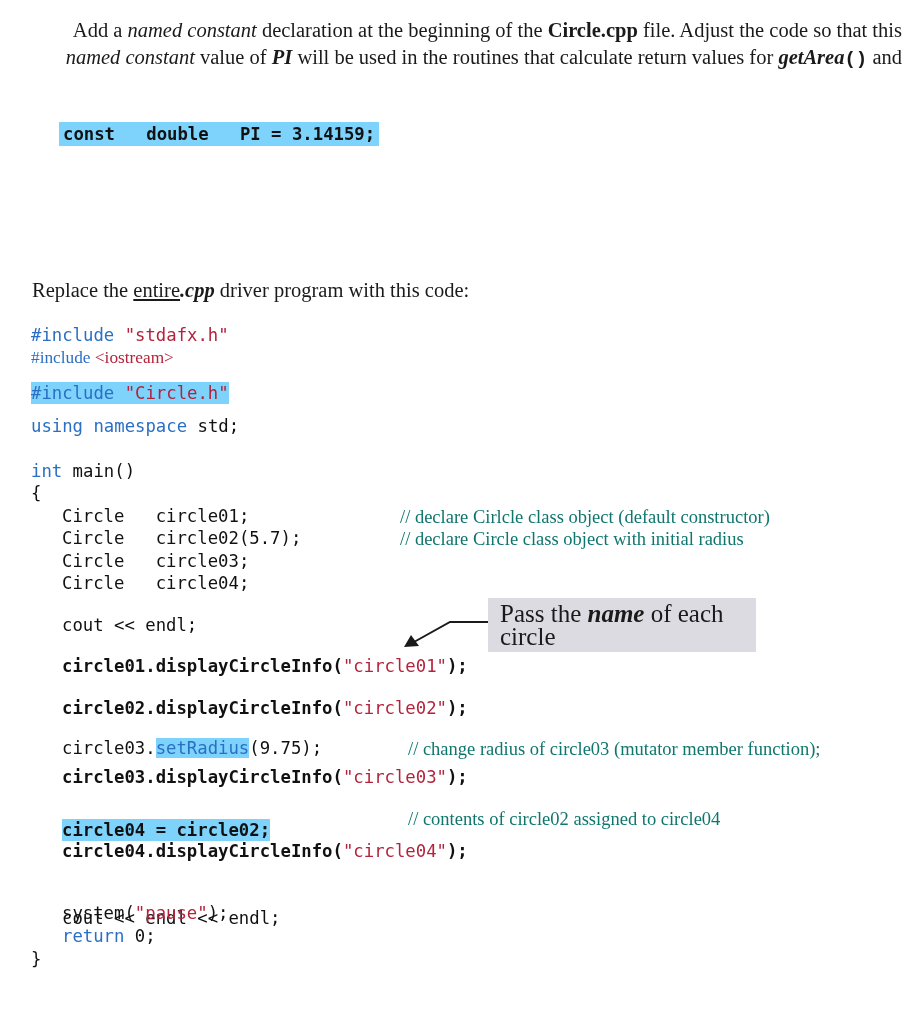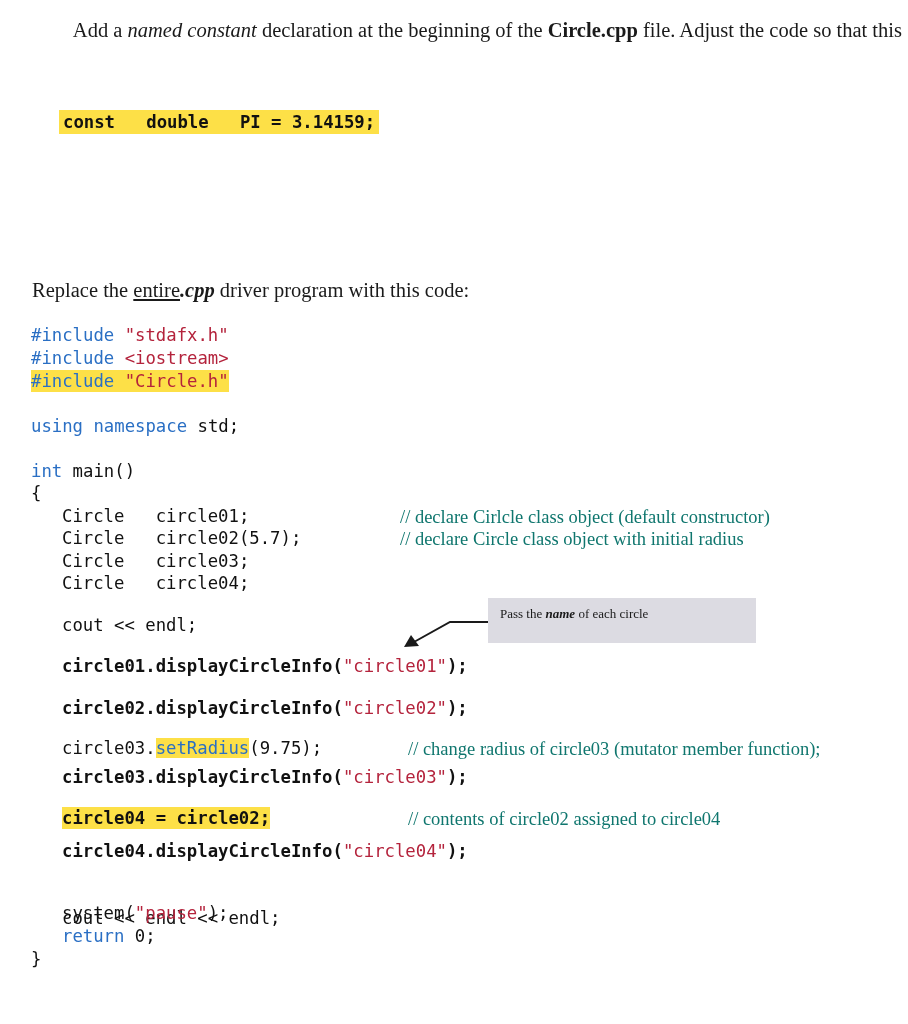--- a/index.html
+++ b/index.html
@@ -19,59 +19,60 @@
       position: absolute;
       font-family: "DejaVu Sans Mono", monospace;
       font-size: 17.3px;
       line-height: 22px;
       color: #111111;
       white-space: pre;
     }
     .code.bold { font-weight: bold; }
     .kw { color: #2a6fc4; }
     .str { color: #b4233c; }
-    .hl { background: #fde047; }
+    .hl { background: #7dd3fc; margin-top: 12px; }
     .comment {
       position: absolute;
       font-family: "Liberation Serif", serif;
       font-size: 18.5px;
       color: #0f766e;
       white-space: pre;
       line-height: 22px;
     }
     .callout {
       position: absolute;
       left: 488px; top: 598px;
-      width: 268px; height: 45px;
+      width: 268px; height: 54px;
       background: #dcdbe2;
       box-sizing: border-box;
       padding: 4px 0 0 12px;
       font-family: "Liberation Serif", serif;
-      font-size: 13px;
+      font-size: 25px;
       line-height: 23px;
       color: #1a1a1a;
     }
     .callout i { font-weight: bold; font-style: italic; }
     svg.arrow { position: absolute; left: 0; top: 0; pointer-events: none; }
   </style>
 </head>
 <body>
 
 <div class="prose" style="left:32px; top:17px; width:870px;text-align:right;">
   <div><span>Add a </span><i>named constant</i><span> declaration at the beginning of the </span><b>Circle.cpp</b><span> file.  Adjust the code so that this</span></div>
+  <div><i>named constant</i><span> value of </span><b><i>PI</i></b><span> will be used in the routines that calculate return values for </span><b><i>getArea</i></b><span class="mono">()</span><span> and</span></div>
 </div>
 
 <div class="code bold hl" style="left:59px; top:110px; width:320px; height:24px; line-height:24px; padding-left:4px; box-sizing:border-box;"><span>const</span>   <span>double</span>   <span>PI = 3.14159;</span></div>
 
 <div class="prose" style="left:32px; top:277px;">
   <span>Replace the </span><span class="u">entire</span><b><i>.cpp</i></b><span> driver program with this code:</span>
 </div>
 
 <div class="code" style="left:31px; top:324px;"><span class="kw">#include</span> <span class="str">"stdafx.h"</span></div>
-<div class="code" style="left:31px; top:347px;"><span class="kw">#include</span> <span class="str">&lt;iostream&gt;</span></div>
+<div class="code" style="left:31px; top:347px;font-family:Liberation Serif, serif;"><span class="kw">#include</span> <span class="str">&lt;iostream&gt;</span></div>
 <div class="code hl" style="left:31px; top:370px;"><span class="kw">#include</span> <span class="str">"Circle.h"</span></div>
 
 <div class="code" style="left:31px; top:415px;"><span class="kw">using</span> <span class="kw">namespace</span><span> std;</span></div>
 
 <div class="code" style="left:31px; top:460px;"><span class="kw">int</span><span> main()</span></div>
 <div class="code" style="left:31px; top:482px;">{</div>
 
 <div class="code" style="left:62px; top:505px;"><span>Circle</span>   <span>circle01;</span></div>
 <div class="code" style="left:62px; top:527px;"><span>Circle</span>   <span>circle02(5.7);</span></div>
 <div class="code" style="left:62px; top:550px;"><span>Circle</span>   <span>circle03;</span></div>

